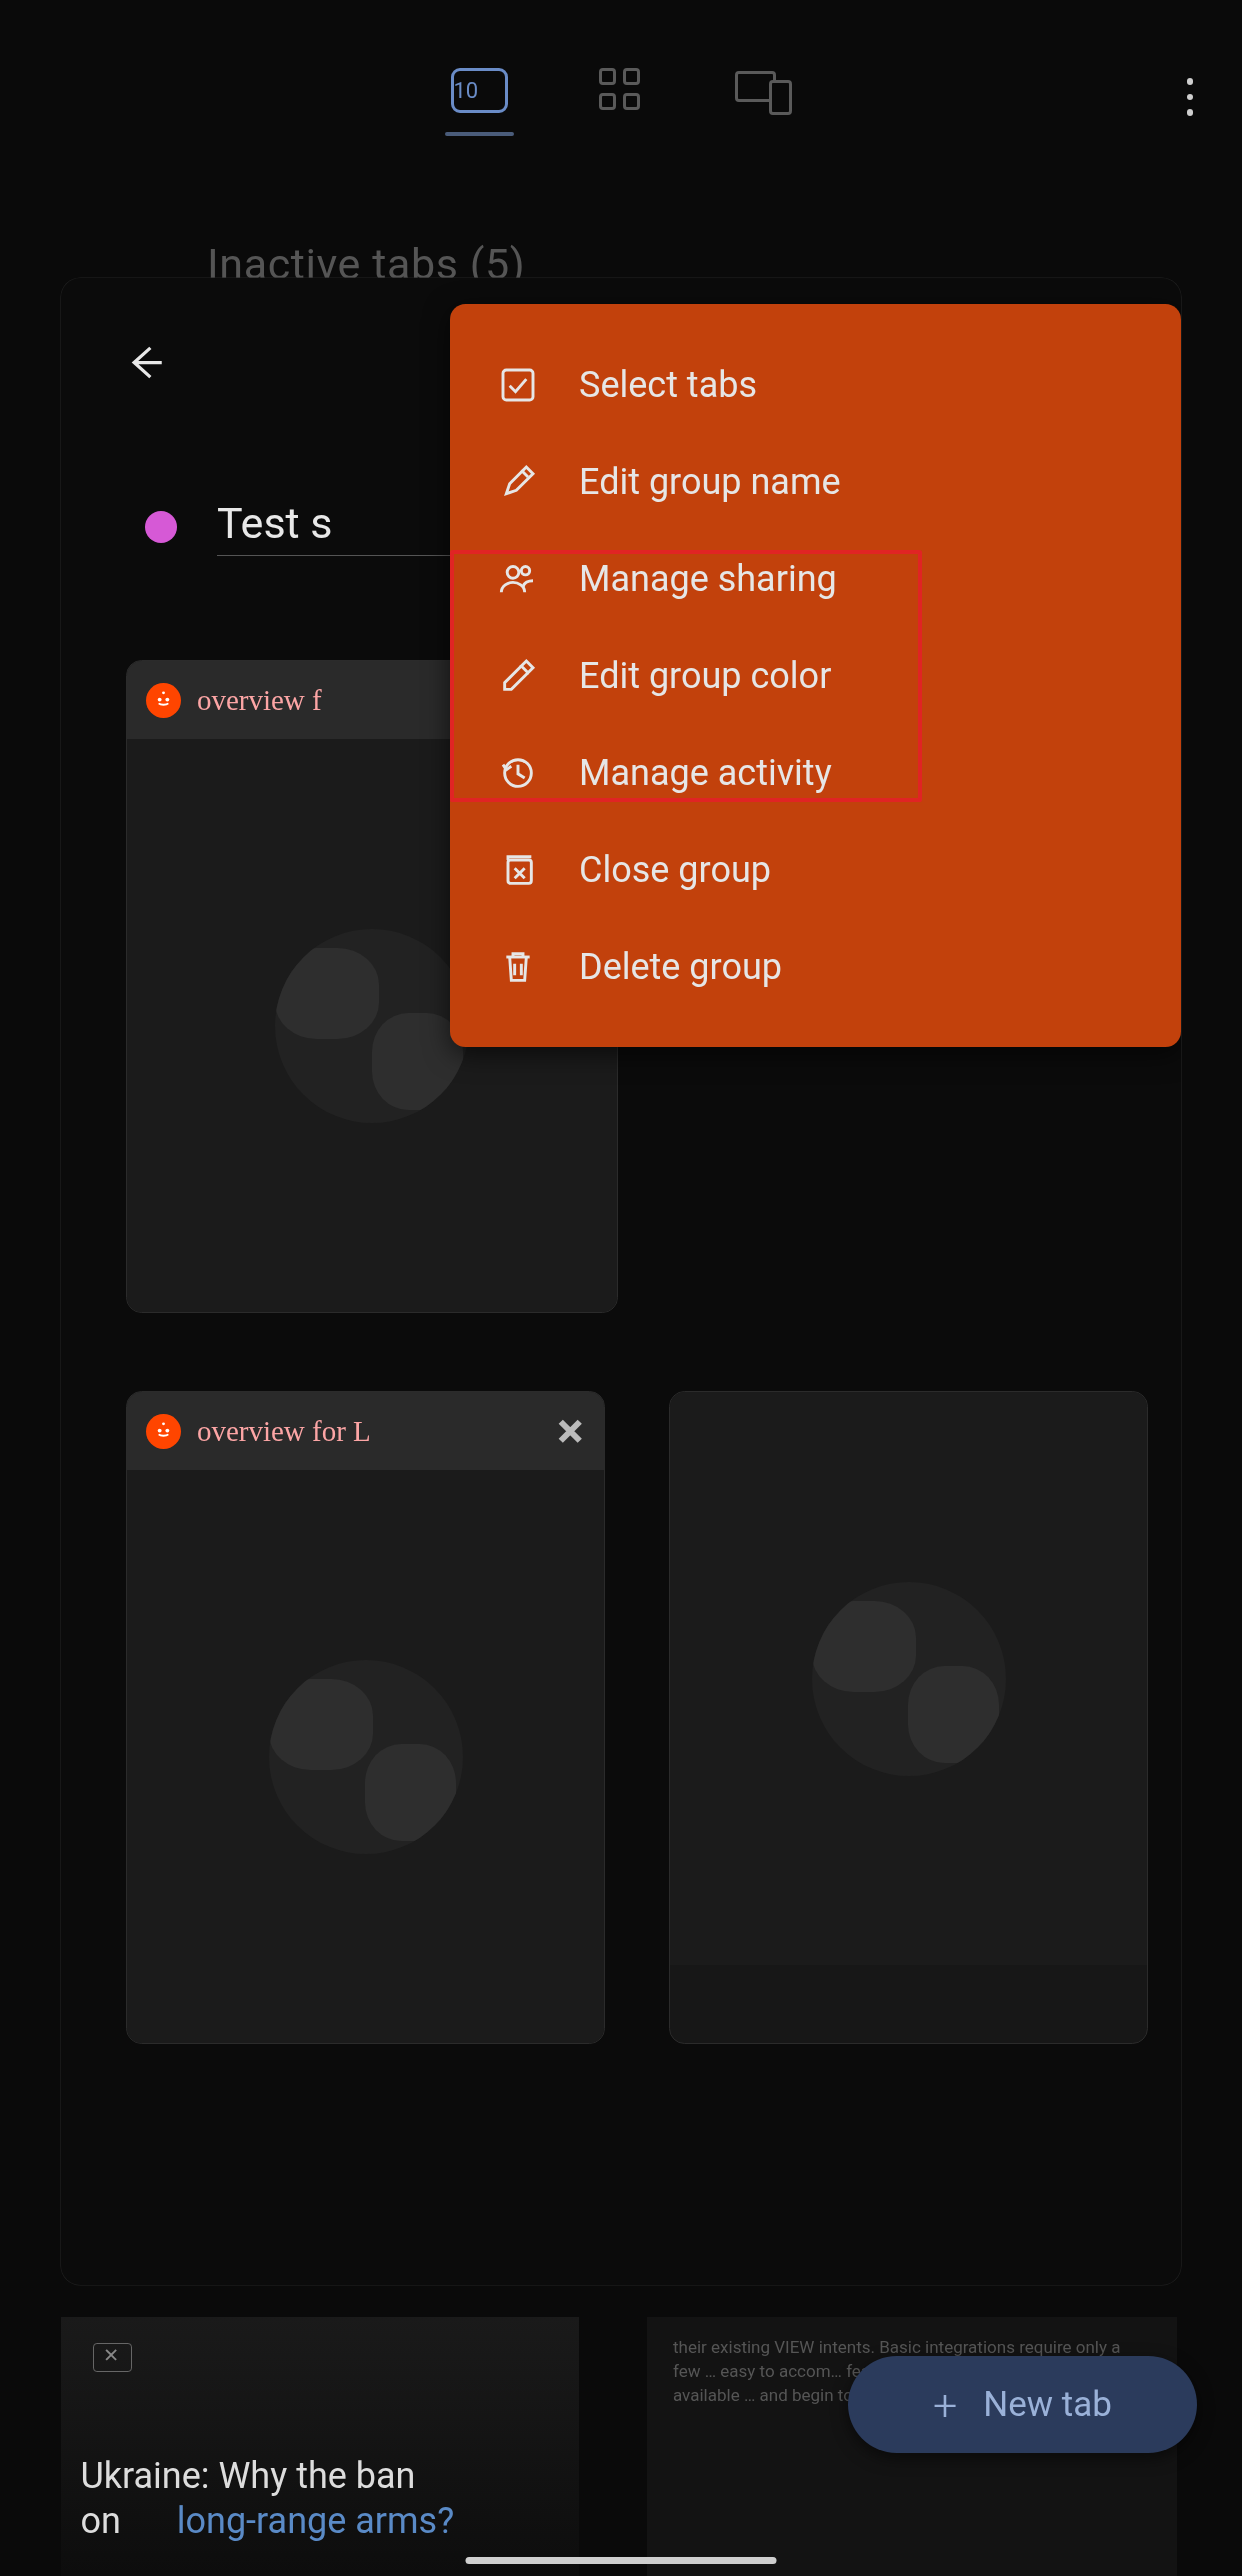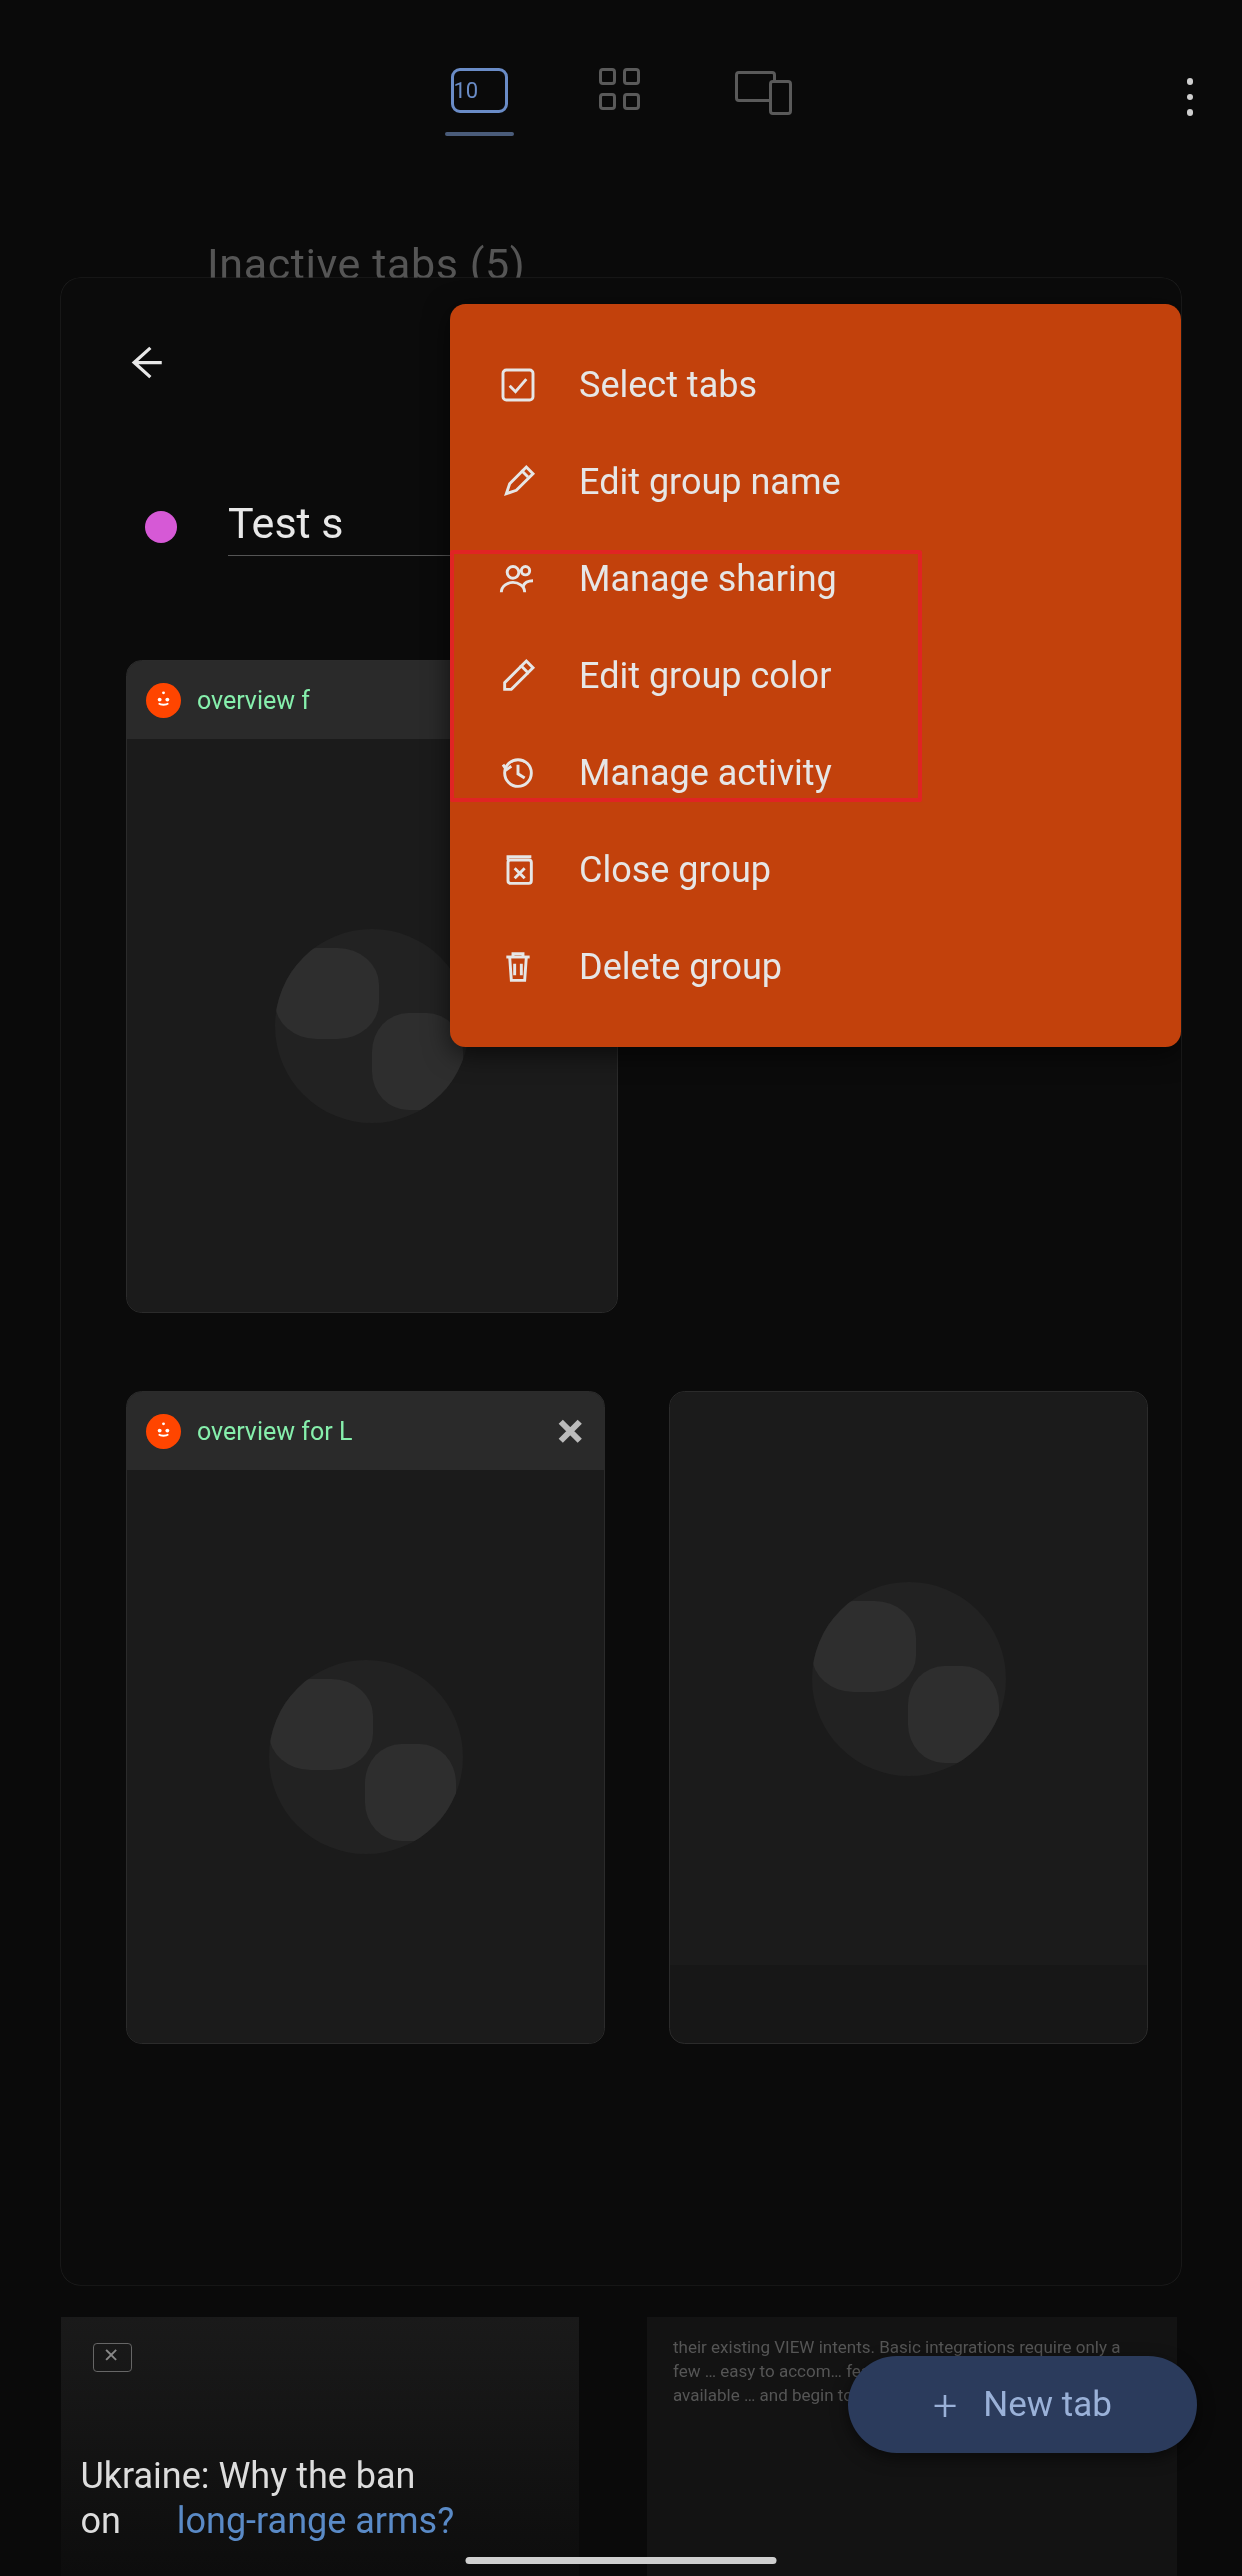--- a/index.html
+++ b/index.html
@@ -18,30 +18,30 @@
   .kebab { position: absolute; right: 39px; top: 78px; width: 26px; display: flex; flex-direction: column; align-items: center; gap: 9px; }
   .kebab span { width: 6.5px; height: 6.5px; background: #cfcfcf; border-radius: 50%; }
 
   .inactive-label { position: absolute; top: 239px; left: 207px; font-size: 43px; color: #555; letter-spacing: 0.6px; }
 
   
   .panel { position: absolute; top: 278px; left: 61px; right: 61px; bottom: 291px; background: #1a1a1a; border-radius: 19.4px; box-shadow: 0 0 0 0.6px #222; overflow: hidden; }
   .panel-header { position: absolute; top: 65px; left: 65px; display: flex; align-items: center; gap: 52px; }
   .back-arrow { width: 39px; height: 39px; }
   .back-arrow svg { width: 100%; height: 100%; stroke: #e8e8e8; stroke-width: 4; fill: none; }
-  .group-row { position: absolute; top: 220px; left: 84px; display: flex; align-items: center; gap: 51px; }
+  .group-row { position: absolute; top: 220px; left: 84px; display: flex; align-items: center; gap: 40px; }
   .color-dot { width: 32px; height: 32px; border-radius: 50%; background: #d659d6; }
   .group-name-text { font-size: 43px; color: #e8e8e8; border-bottom: 1.3px solid #555; padding-bottom: 6.5px; padding-right: 155px; }
 
   
   .tab-card { position: absolute; width: 492px; height: 653px; background: #171717; border: 1.3px solid #2b2b2b; border-radius: 15.5px; overflow: hidden; }
   .tab-card .card-head { height: 78px; display: flex; align-items: center; padding: 0 19.4px; gap: 15.5px; background: #2a2a2a; }
   .fav { width: 35px; height: 35px; background: #ff4500; border-radius: 50%; display: flex; align-items: center; justify-content: center; }
   .fav svg { width: 23px; height: 23px; fill: #fff; }
-  .card-title { flex: 1; font-size: 25px; color: #86efac; white-space: nowrap; overflow: hidden; }
+  .card-title { flex: 1; font-size: 29px; color: #fca5a5; white-space: nowrap; overflow: hidden; font-family: Liberation Serif, serif; }
   .close-x { width: 28.5px; height: 28.5px; }
   .close-x svg { width: 100%; height: 100%; stroke: #bbb; stroke-width: 5; }
   .card-body { position: relative; height: calc(100% - 78px); background: #1b1b1b; display: flex; align-items: center; justify-content: center; }
   .globe { width: 194px; height: 194px; border-radius: 50%; background: #222; position: relative; overflow: hidden; }
   .globe::before, .globe::after { content: ""; position: absolute; background: #2e2e2e; border-radius: 40%; }
   .globe::before { width: 104px; height: 91px; top: 19.4px; left: 0; }
   .globe::after { width: 91px; height: 97px; bottom: 13px; right: 6.5px; }
 
   .card1 { top: 382px; left: 65px; }
   .card2 { top: 1113px; left: 65px; width: 479px; }

